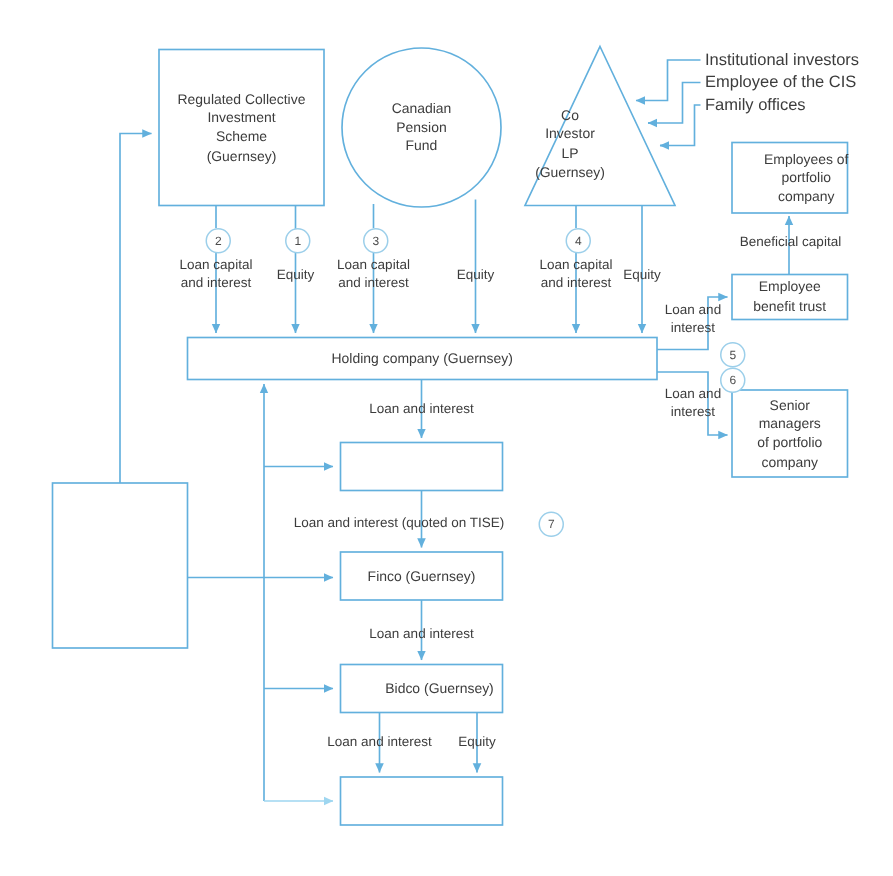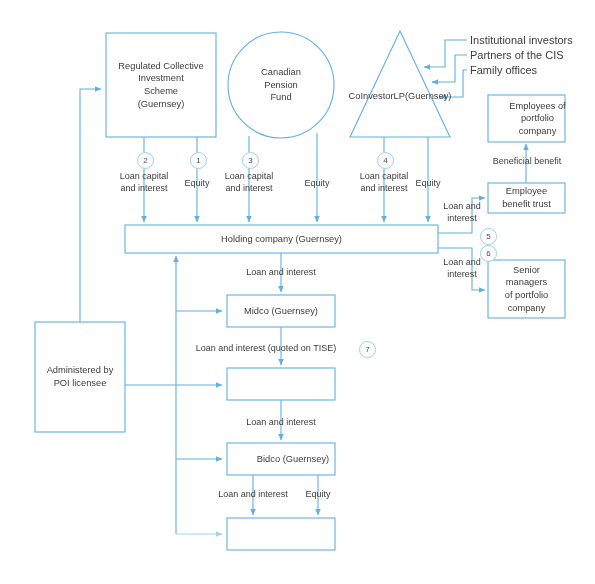--- a/index.html
+++ b/index.html
@@ -105,21 +105,21 @@
     <div>Scheme</div>
     <div>(Guernsey)</div>
   </div>
 
   <div class="shapelabel" style="left:228px;top:32px;width:106px;height:106px;flex-direction:column;">
     <div>Canadian</div>
     <div>Pension</div>
     <div>Fund</div>
   </div>
 
-  <div class="shapelabel" style="left:360px;top:60px;width:80px;height:72px;flex-direction:row;text-align:right;">
+  <div class="shapelabel" style="left:340px;top:60px;width:80px;height:72px;flex-direction:column;text-align:right;">
     <div>Co</div>
     <div>Investor</div>
     <div>LP</div>
     <div>(Guernsey)</div>
   </div>
 
   <div class="shapelabel" style="left:488px;top:95px;width:77px;height:47px;flex-direction:column;padding-left:11px;">
     <div>Employees of</div>
     <div>portfolio</div>
     <div>company</div>
@@ -132,51 +132,47 @@
 
   <div class="shapelabel" style="left:488px;top:260px;width:77px;height:58px;flex-direction:column;">
     <div>Senior</div>
     <div>managers</div>
     <div>of portfolio</div>
     <div>company</div>
   </div>
 
   <div class="shapelabel" style="left:125px;top:225px;width:313px;height:28px;">Holding company (Guernsey)</div>
 
-  <div class="shapelabel" style="left:227px;top:295px;width:108px;height:32px;">Midco (Guernsey)</div>
+  <div class="shapelabel" style="left:227px;top:368px;width:108px;height:32px;">Finco (Guernsey)</div>
   <div class="shapelabel" style="left:227px;top:443px;width:132px;height:32px;">Bidco (Guernsey)</div>
 
-  <div class="shapelabel" style="left:35px;top:322px;width:90px;height:110px;flex-direction:column;">
-    <div>Administered by</div>
-    <div>POI licensee</div>
-  </div>
 
   <div class="sidelabel" style="left:470px;top:34px;">Institutional investors</div>
-  <div class="sidelabel" style="left:470px;top:49px;">Partners of the CIS</div>
+  <div class="sidelabel" style="left:470px;top:49px;">Employee of the CIS</div>
   <div class="sidelabel" style="left:470px;top:64px;">Family offices</div>
 
   <div class="edgelabel" style="left:104px;top:170px;width:80px;">
     <div>Loan capital</div>
     <div>and interest</div>
   </div>
   <div class="edgelabel" style="left:172px;top:177px;width:50px;">Equity</div>
 
   <div class="edgelabel" style="left:209px;top:170px;width:80px;">
     <div>Loan capital</div>
     <div>and interest</div>
   </div>
   <div class="edgelabel" style="left:292px;top:177px;width:50px;">Equity</div>
 
   <div class="edgelabel" style="left:344px;top:170px;width:80px;">
     <div>Loan capital</div>
     <div>and interest</div>
   </div>
   <div class="edgelabel" style="left:403px;top:177px;width:50px;">Equity</div>
 
-  <div class="edgelabel" style="left:470px;top:155px;width:114px;">Beneficial benefit</div>
+  <div class="edgelabel" style="left:470px;top:155px;width:114px;">Beneficial capital</div>
 
   <div class="edgelabel" style="left:437px;top:200px;width:50px;">
     <div>Loan and</div>
     <div>interest</div>
   </div>
 
   <div class="edgelabel" style="left:437px;top:256px;width:50px;">
     <div>Loan and</div>
     <div>interest</div>
   </div>

